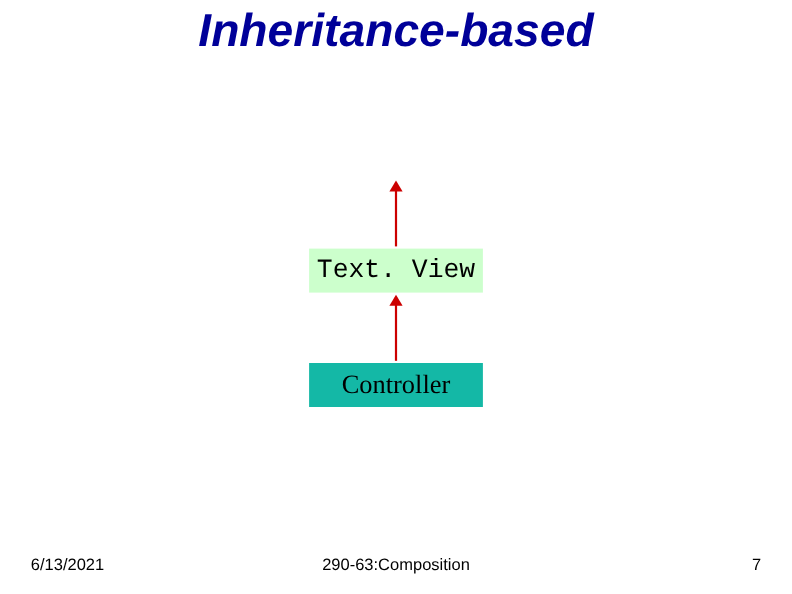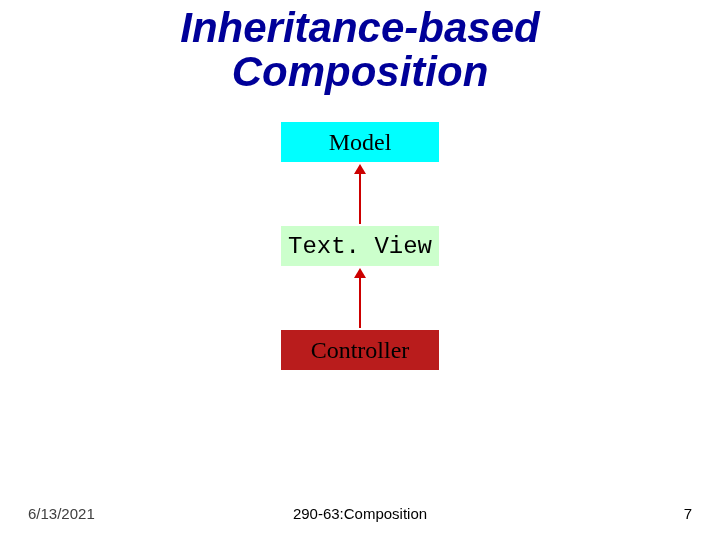--- a/index.html
+++ b/index.html
@@ -27,21 +27,21 @@
     left: 281px;
     display: flex;
     align-items: center;
     justify-content: center;
     font-size: 24px;
     color: #000;
     font-family: "Times New Roman", Times, serif;
   }
   .box-model      { top: 122px; background: #00ffff; }
   .box-textview   { top: 226px; background: #ccffcc; font-family: Liberation Mono, monospace; }
-  .box-controller { top: 330px; background: #b91c1c; }
+  .box-controller { top: 330px; background: #14b8a6; }
 
   .arrow {
     position: absolute;
     left: 359px;
     width: 2px;
     background: #cc0000;
   }
   .arrow::before {
     content: "";
     position: absolute;
@@ -54,21 +54,21 @@
   }
   .arrow1 { top: 166px; height: 58px; }
   .arrow2 { top: 270px; height: 58px; }
 
   .footer-date {
     position: absolute;
     left: 28px;
     bottom: 18px;
     font-family: Arial, Helvetica, sans-serif;
     font-size: 15px;
-    color: #404040;
+    color: #000000;
   }
   .footer-center {
     position: absolute;
     left: 0;
     width: 100%;
     bottom: 18px;
     text-align: center;
     font-family: Arial, Helvetica, sans-serif;
     font-size: 15px;
     color: #000;
@@ -82,26 +82,22 @@
     color: #000;
   }
 </style>
 </head>
 <body>
 
 <div class="slide">
 
   <div class="title">
     <span>Inheritance-based</span><br>
-    <span>Composition</span>
   </div>
 
-  <div class="box box-model">
-    <span>Model</span>
-  </div>
 
   <div class="arrow arrow1"></div>
 
   <div class="box box-textview">
     <span>Text. View</span>
   </div>
 
   <div class="arrow arrow2"></div>
 
   <div class="box box-controller">

